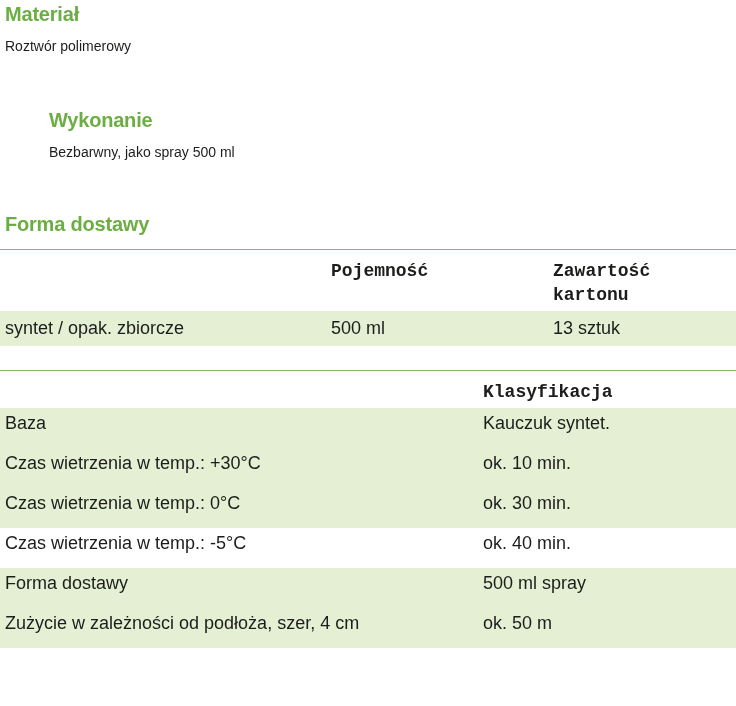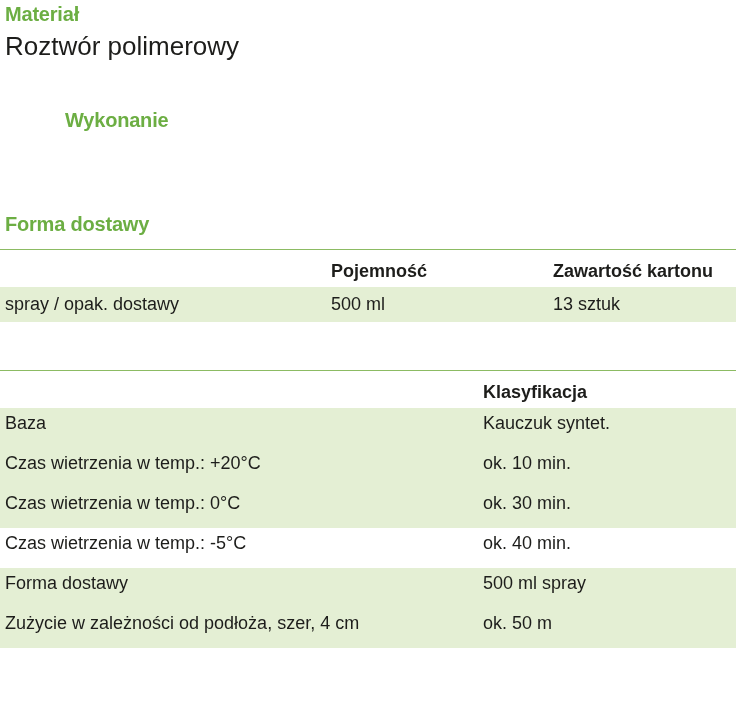--- a/index.html
+++ b/index.html
@@ -24,36 +24,36 @@
   
   .section-title {
     color: #6cae43;
     font-weight: bold;
     font-size: 20px;
     line-height: 24px;
     letter-spacing: -0.2px;
     padding-left: 5px;
   }
   .body-line {
-    font-size: 26px;
+    font-size: 14px;
     line-height: 24px;
     color: #1d1d1b;
     padding-left: 5px;
   }
   .rule {
     height: 1px;
     background: #8cbb63;
     width: 736px;
   }
 
   
   .block-material { position: absolute; left: 0; top: 2px; }
   .block-material .body-line { margin-top: 8px; }
 
-  .block-wykonanie { position: absolute; left: 16px; top: 108px; padding-left: 44px; }
+  .block-wykonanie { position: absolute; left: 0; top: 108px; padding-left: 44px; }
   .block-wykonanie .body-line { margin-top: 8px; }
 
   
   .block-delivery { position: absolute; left: 0; top: 212px; width: 736px; }
   .block-delivery .rule { margin-top: 13px; }
 
   
   .block-technical { position: absolute; left: 0; top: 357px; width: 736px; }
   .block-technical .rule { margin-top: 13px; }
 
@@ -70,20 +70,21 @@
     font-size: 18px;
     line-height: 24px;
     padding: 3px 6px 3px 5px;
   }
   table.data thead th {
     font-weight: bold;
     font-size: 18px;
     background: #ffffff;
     padding-top: 9px;
     padding-bottom: 4px;
+    font-family: Liberation Mono, monospace;
   }
   tr.zebra-on > td { background: #e4efd4; }
   tr.zebra-off > td { background: #ffffff; }
 
   
   .tbl-delivery col.c1 { width: 326px; }
   .tbl-delivery col.c2 { width: 222px; }
   .tbl-delivery col.c3 { width: 188px; }
   .tbl-delivery tbody td { padding-top: 5px; padding-bottom: 6px; }
 
@@ -99,20 +100,21 @@
 
 <div class="page">
 
   <div class="block-material">
     <div class="section-title">Materiał</div>
     <div class="body-line">Roztwór polimerowy</div>
   </div>
 
   <div class="block-wykonanie">
     <div class="section-title">Wykonanie</div>
+    <div class="body-line">Bezbarwny, jako spray 500 ml</div>
   </div>
 
   <div class="block-delivery">
     <div class="section-title">Forma dostawy</div>
     <div class="rule"></div>
 
     <table class="data tbl-delivery">
       <colgroup>
           <col class="c1">
           <col class="c2">
@@ -120,21 +122,21 @@
         </colgroup>
       <thead>
         <tr>
           <th></th>
           <th>Pojemność</th>
           <th>Zawartość kartonu</th>
         </tr>
       </thead>
       <tbody>
         <tr class="zebra-on">
-          <td>spray / opak. dostawy</td>
+          <td>syntet / opak. zbiorcze</td>
           <td>500 ml</td>
           <td>13 sztuk</td>
         </tr>
       </tbody>
     </table>
   </div>
 
   <div class="block-technical">
     <div class="rule"></div>
 
@@ -148,21 +150,21 @@
           <th></th>
           <th>Klasyfikacja</th>
         </tr>
       </thead>
       <tbody>
         <tr class="zebra-on">
           <td>Baza</td>
           <td class="val">Kauczuk syntet.</td>
         </tr>
         <tr class="zebra-on">
-          <td>Czas wietrzenia w temp.: +20°C</td>
+          <td>Czas wietrzenia w temp.: +30°C</td>
           <td class="val">ok. 10 min.</td>
         </tr>
         <tr class="zebra-on">
           <td>Czas wietrzenia w temp.: 0°C</td>
           <td class="val">ok. 30 min.</td>
         </tr>
         <tr class="zebra-off">
           <td>Czas wietrzenia w temp.: -5°C</td>
           <td class="val">ok. 40 min.</td>
         </tr>

